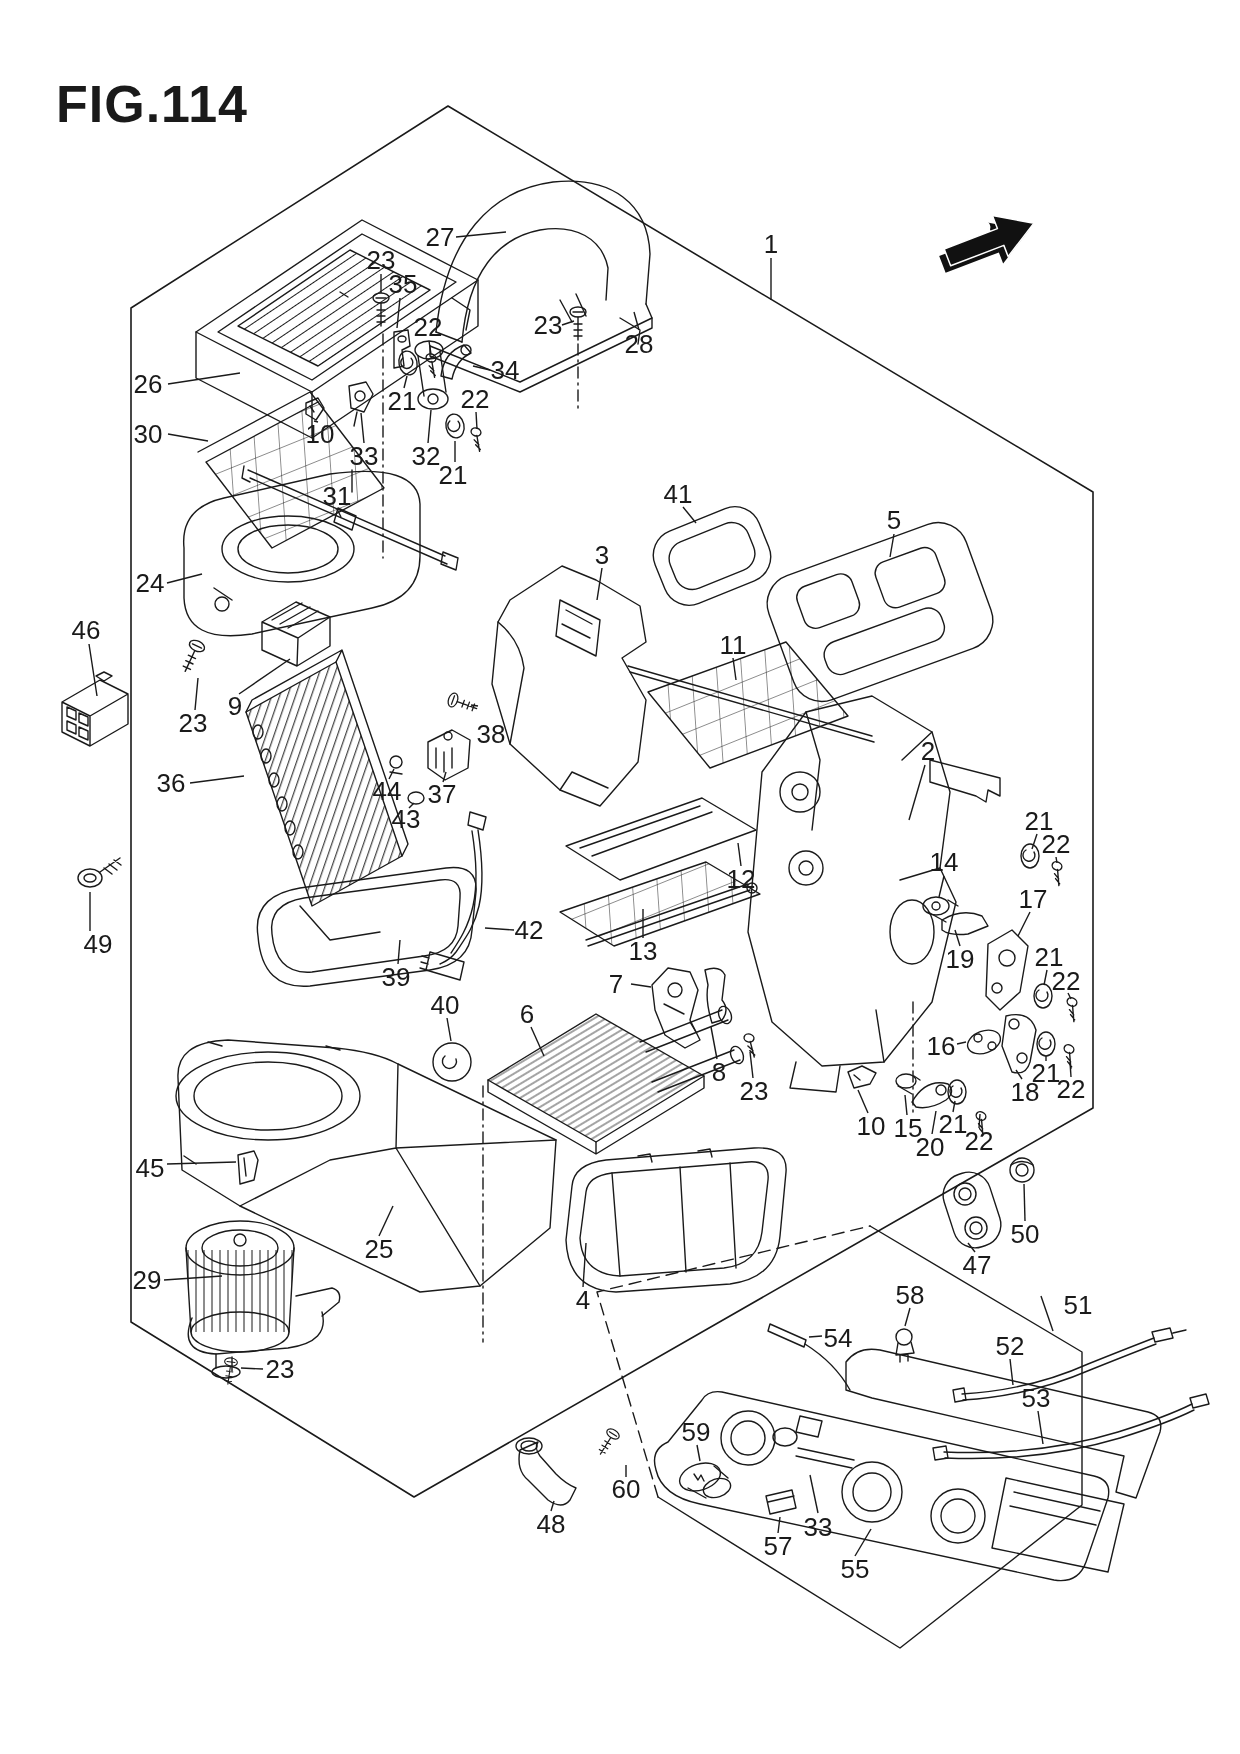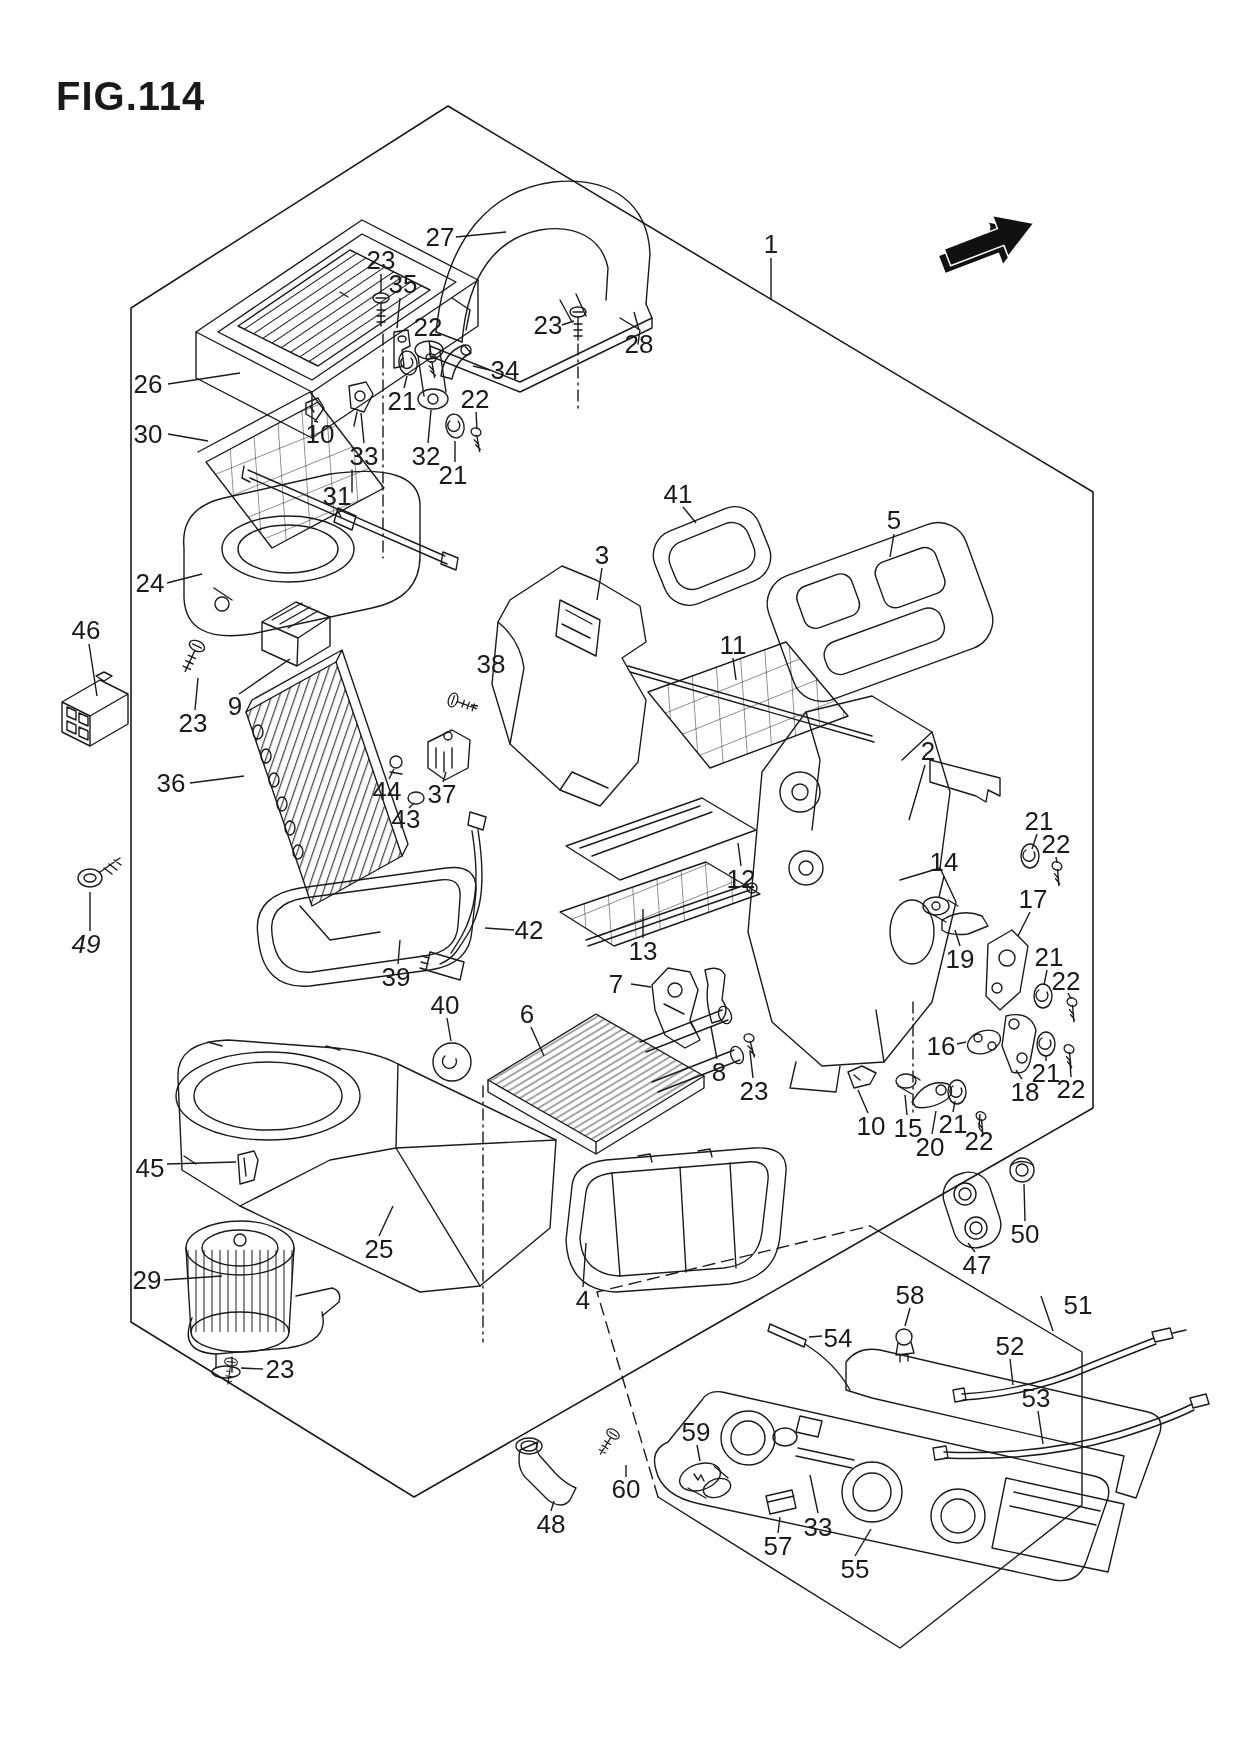--- a/index.html
+++ b/index.html
@@ -1,18 +1,18 @@
 <!DOCTYPE html>
 <html><head>
 <meta charset="utf-8">
 <style>
   html,body{margin:0;padding:0;background:#fff;}
   #page{position:relative;width:1240px;height:1754px;background:#fff;overflow:hidden;
         font-family:"Liberation Sans",sans-serif;color:#1a1a1a;}
-  #fig-title{position:absolute;left:56px;top:74px;font-size:40px;font-weight:600;letter-spacing:1px;}
+  #fig-title{position:absolute;left:56px;top:74px;font-size:52px;font-weight:600;letter-spacing:1px;}
   #footer{position:absolute;left:58px;top:1644px;font-size:22px;font-weight:500;line-height:34px;white-space:pre;}
   #art,#leaders,#callouts{position:absolute;left:0;top:0;width:1240px;height:1754px;}
   .callout{position:absolute;transform:translate(-50%,-50%);font-size:26px;font-weight:500;
            color:#1a1a1a;white-space:nowrap;}
   #fwd-label{position:absolute;left:953px;top:220px;width:58px;font-size:16px;font-style:italic;
              font-weight:bold;color:#fff;transform:rotate(-21deg);letter-spacing:1px;}
 </style>
 </head>
 <body>
 
@@ -494,37 +494,37 @@
       <div class="callout" style="left: 453px; top: 475px;">21</div>
       <div class="callout" style="left: 337px; top: 496px;">31</div>
       <div class="callout" style="left: 678px; top: 494px;">41</div>
       <div class="callout" style="left: 894px; top: 520px;">5</div>
       <div class="callout" style="left: 602px; top: 555px;">3</div>
       <div class="callout" style="left: 150px; top: 583px;">24</div>
       <div class="callout" style="left: 733px; top: 645px;">11</div>
       <div class="callout" style="left: 86px; top: 630px;">46</div>
       <div class="callout" style="left: 928px; top: 751px;">2</div>
       <div class="callout" style="left: 235px; top: 706px;">9</div>
-      <div class="callout" style="left: 491px; top: 664px;">38</div>
+      <div class="callout" style="left: 491px; top: 734px;">38</div>
       <div class="callout" style="left: 193px; top: 723px;">23</div>
       <div class="callout" style="left: 171px; top: 783px;">36</div>
       <div class="callout" style="left: 387px; top: 791px;">44</div>
       <div class="callout" style="left: 442px; top: 794px;">37</div>
       <div class="callout" style="left: 406px; top: 819px;">43</div>
       <div class="callout" style="left: 1039px; top: 821px;">21</div>
       <div class="callout" style="left: 1056px; top: 844px;">22</div>
       <div class="callout" style="left: 944px; top: 862px;">14</div>
       <div class="callout" style="left: 741px; top: 879px;">12</div>
       <div class="callout" style="left: 1033px; top: 899px;">17</div>
       <div class="callout" style="left: 529px; top: 930px;">42</div>
       <div class="callout" style="left: 643px; top: 951px;">13</div>
       <div class="callout" style="left: 960px; top: 959px;">19</div>
       <div class="callout" style="left: 1049px; top: 957px;">21</div>
       <div class="callout" style="left: 1066px; top: 981px;">22</div>
-      <div class="callout" style="left: 86px; top: 944px; font-style: italic;">49</div>
+      <div class="callout" style="left: 98px; top: 944px;">49</div>
       <div class="callout" style="left: 396px; top: 977px;">39</div>
       <div class="callout" style="left: 616px; top: 984px;">7</div>
       <div class="callout" style="left: 445px; top: 1005px;">40</div>
       <div class="callout" style="left: 527px; top: 1014px;">6</div>
       <div class="callout" style="left: 941px; top: 1046px;">16</div>
       <div class="callout" style="left: 719px; top: 1072px;">8</div>
       <div class="callout" style="left: 1025px; top: 1092px;">18</div>
       <div class="callout" style="left: 1046px; top: 1073px;">21</div>
       <div class="callout" style="left: 1071px; top: 1089px;">22</div>
       <div class="callout" style="left: 754px; top: 1091px;">23</div>

